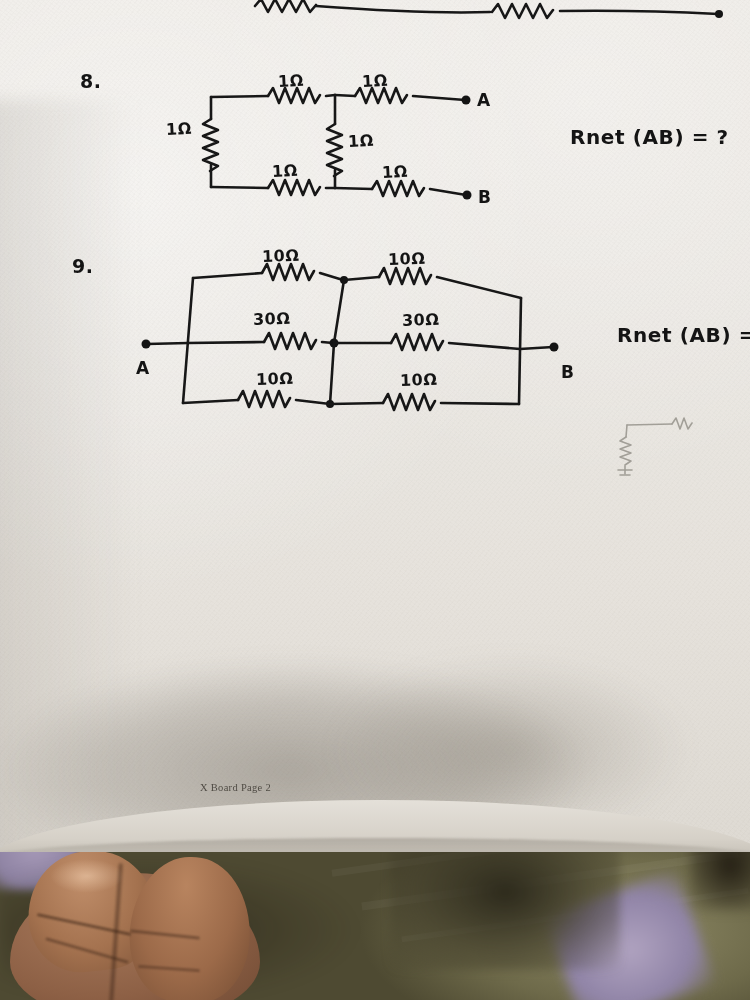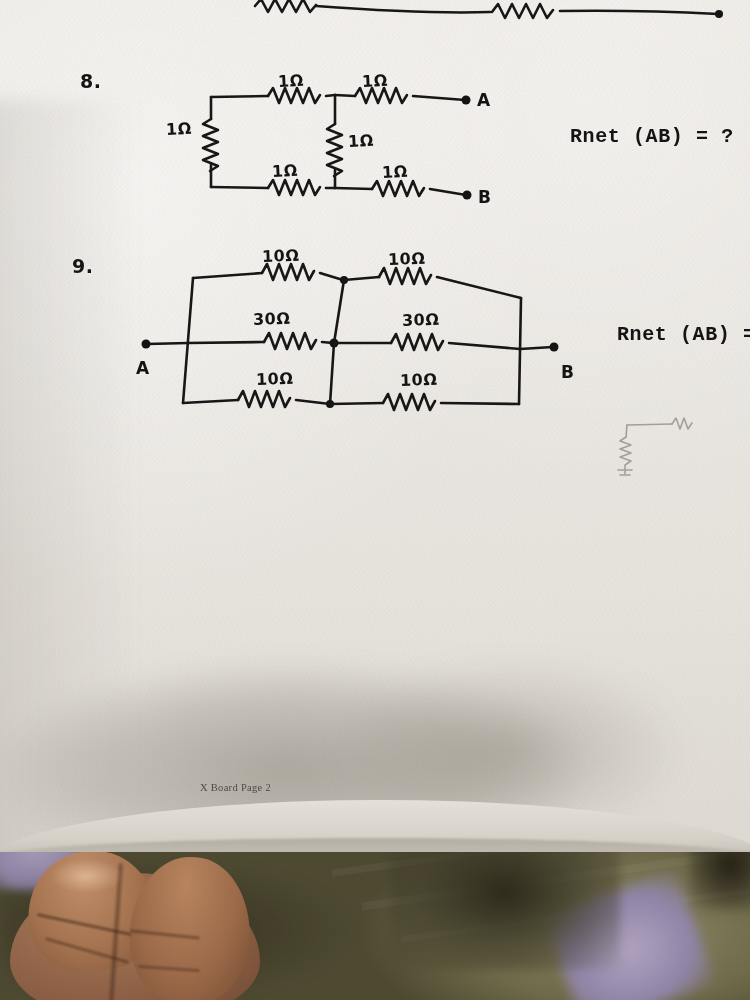--- a/index.html
+++ b/index.html
@@ -75,21 +75,21 @@
      background:linear-gradient(180deg, rgba(150,144,134,.55) 0%, rgba(120,114,104,.15) 60%, rgba(0,0,0,0) 100%);
      filter:blur(1px);}
 
   
   .ink{position:absolute;color:#141414;}
   .hw{font-family:"DejaVu Sans", sans-serif;color:#141414;
       font-weight:700;letter-spacing:.5px;}
   .num-label{font-size:19px;font-weight:700;}
   .res-label{font-size:16px;font-weight:700;}
   .term-label{font-size:17px;font-weight:700;}
-  .q-label{font-size:20px;font-weight:700;letter-spacing:.6px;font-family:Liberation Mono, monospace;}
+  .q-label{font-size:20px;font-weight:700;letter-spacing:.6px;}
   .slant{transform:rotate(-3deg);transform-origin:left center;display:inline-block;}
   .slant2{transform:rotate(-2deg);transform-origin:left center;display:inline-block;}
 
   svg.wires{position:absolute;left:0;top:0;width:750px;height:852px;overflow:visible;}
   .w{fill:none;stroke:#171717;stroke-width:2.6;stroke-linecap:round;stroke-linejoin:round;}
   .node{fill:#141414;}
   .pencil{fill:none;stroke:#8b8880;stroke-width:1.6;stroke-linecap:round;stroke-linejoin:round;}
 
   .footer{position:absolute;left:200px;top:782px;font-family:"Liberation Serif", serif;
      font-size:10.5px;color:#4a4742;letter-spacing:.3px;}

